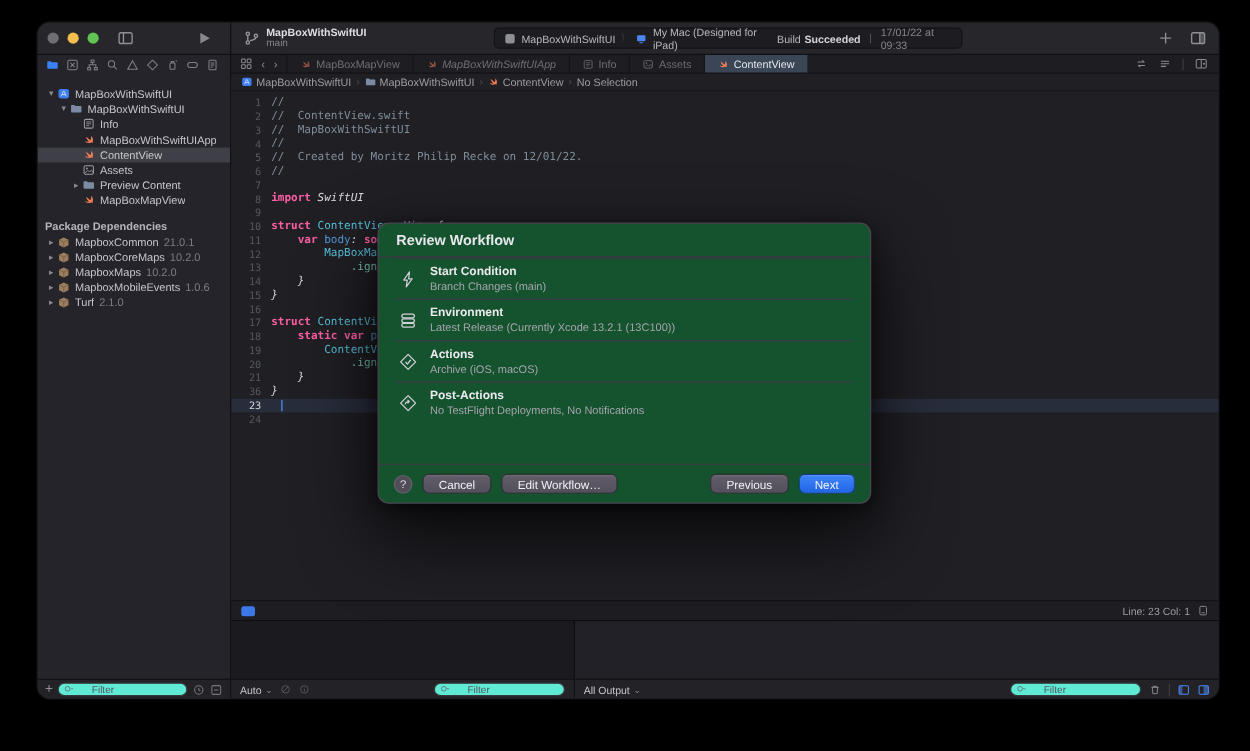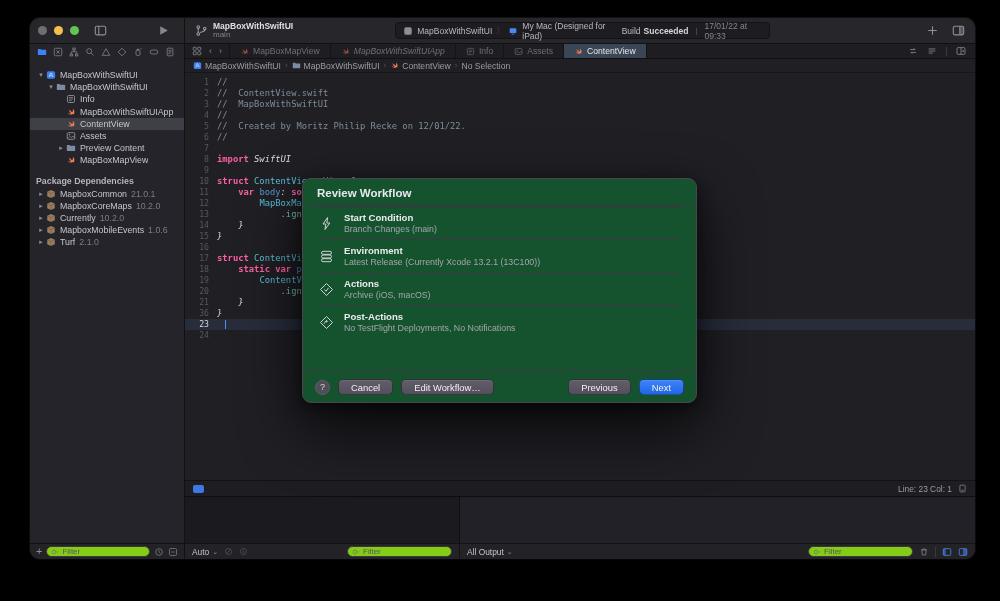--- a/index.html
+++ b/index.html
@@ -45,22 +45,22 @@
   .trow.sel { background:#3f3f47; }
   .chev { width:10px; flex:none; font-size:7px; color:#8a8a92; text-align:center; }
   .chsp { width:10px; flex:none; }
   .ic { display:inline-flex; width:10px; height:10px; flex:none; }
   .ic svg { width:100%; height:100%; }
   .tlabel { margin-left:4px; overflow:hidden; text-overflow:ellipsis; }
   .pkg-header { margin-top:8px; padding-left:6px; height:13px; display:flex; align-items:center; font-size:8.8px; font-weight:bold; color:#b4b4ba; }
   .pver { color:#7c7c84; margin-left:4px; }
   .side-filter { flex:none; height:16px; border-top:1px solid #111114; display:flex; align-items:center; gap:4px; padding:0 6px; background:#222227; }
   .plus-g { color:#8f8f96; font-size:11px; line-height:1; }
-  .fpill { flex:1; height:11px; background:#84cc16; border:1px solid #37373d; border-radius:6px;
-     display:flex; align-items:flex-end; gap:3px; padding:0 4px; }
+  .fpill { flex:1; height:11px; background:#5eead4; border:1px solid #37373d; border-radius:6px;
+     display:flex; align-items:flex-start; gap:14px; padding:0 4px; }
   .fpill .ph { font-size:8px; color:#565660; }
   .fpill .ic { width:8px; height:8px; }
 
   
   .main { flex:1; display:flex; flex-direction:column; min-width:0; background:#1f1f24; }
   .tabbar { height:15px; flex:none; display:flex; align-items:stretch; background:#1d1d22; border-bottom:1px solid #111114; font-size:8.6px; }
   .tb-nav { display:flex; align-items:center; gap:7px; padding:0 7px; color:#8a8a92; border-right:1px solid #141418; }
   .tb-arrow { font-size:9px; color:#8a8a92; }
   .tab { display:flex; align-items:center; gap:4px; padding:0 10px; color:#6f6f75; border-right:1px solid #141418; }
   .tab .ic { width:9px; height:9px; opacity:.55; }
@@ -366,21 +366,21 @@
                 <span class="pver">10.2.0</span>
               </div>
               <div class="trow" style="padding-left: 6px;">
                 <span class="chev">▸</span>
                 <span class="ic">
                   <svg viewBox="0 0 12 12">
                     <path d="M6 1.2l4.5 2.2v5.2L6 10.8 1.5 8.6V3.4z" fill="#9c7e5e"></path>
                     <path d="M1.5 3.4L6 5.6l4.5-2.2M6 5.6v5.2" stroke="#6e5740" stroke-width=".7" fill="none"></path>
                   </svg>
                 </span>
-                <span class="tlabel">Currently</span>
+                <span class="tlabel">MapboxMaps</span>
                 <span class="pver">10.2.0</span>
               </div>
               <div class="trow" style="padding-left: 6px;">
                 <span class="chev">▸</span>
                 <span class="ic">
                   <svg viewBox="0 0 12 12">
                     <path d="M6 1.2l4.5 2.2v5.2L6 10.8 1.5 8.6V3.4z" fill="#9c7e5e"></path>
                     <path d="M1.5 3.4L6 5.6l4.5-2.2M6 5.6v5.2" stroke="#6e5740" stroke-width=".7" fill="none"></path>
                   </svg>
                 </span>

